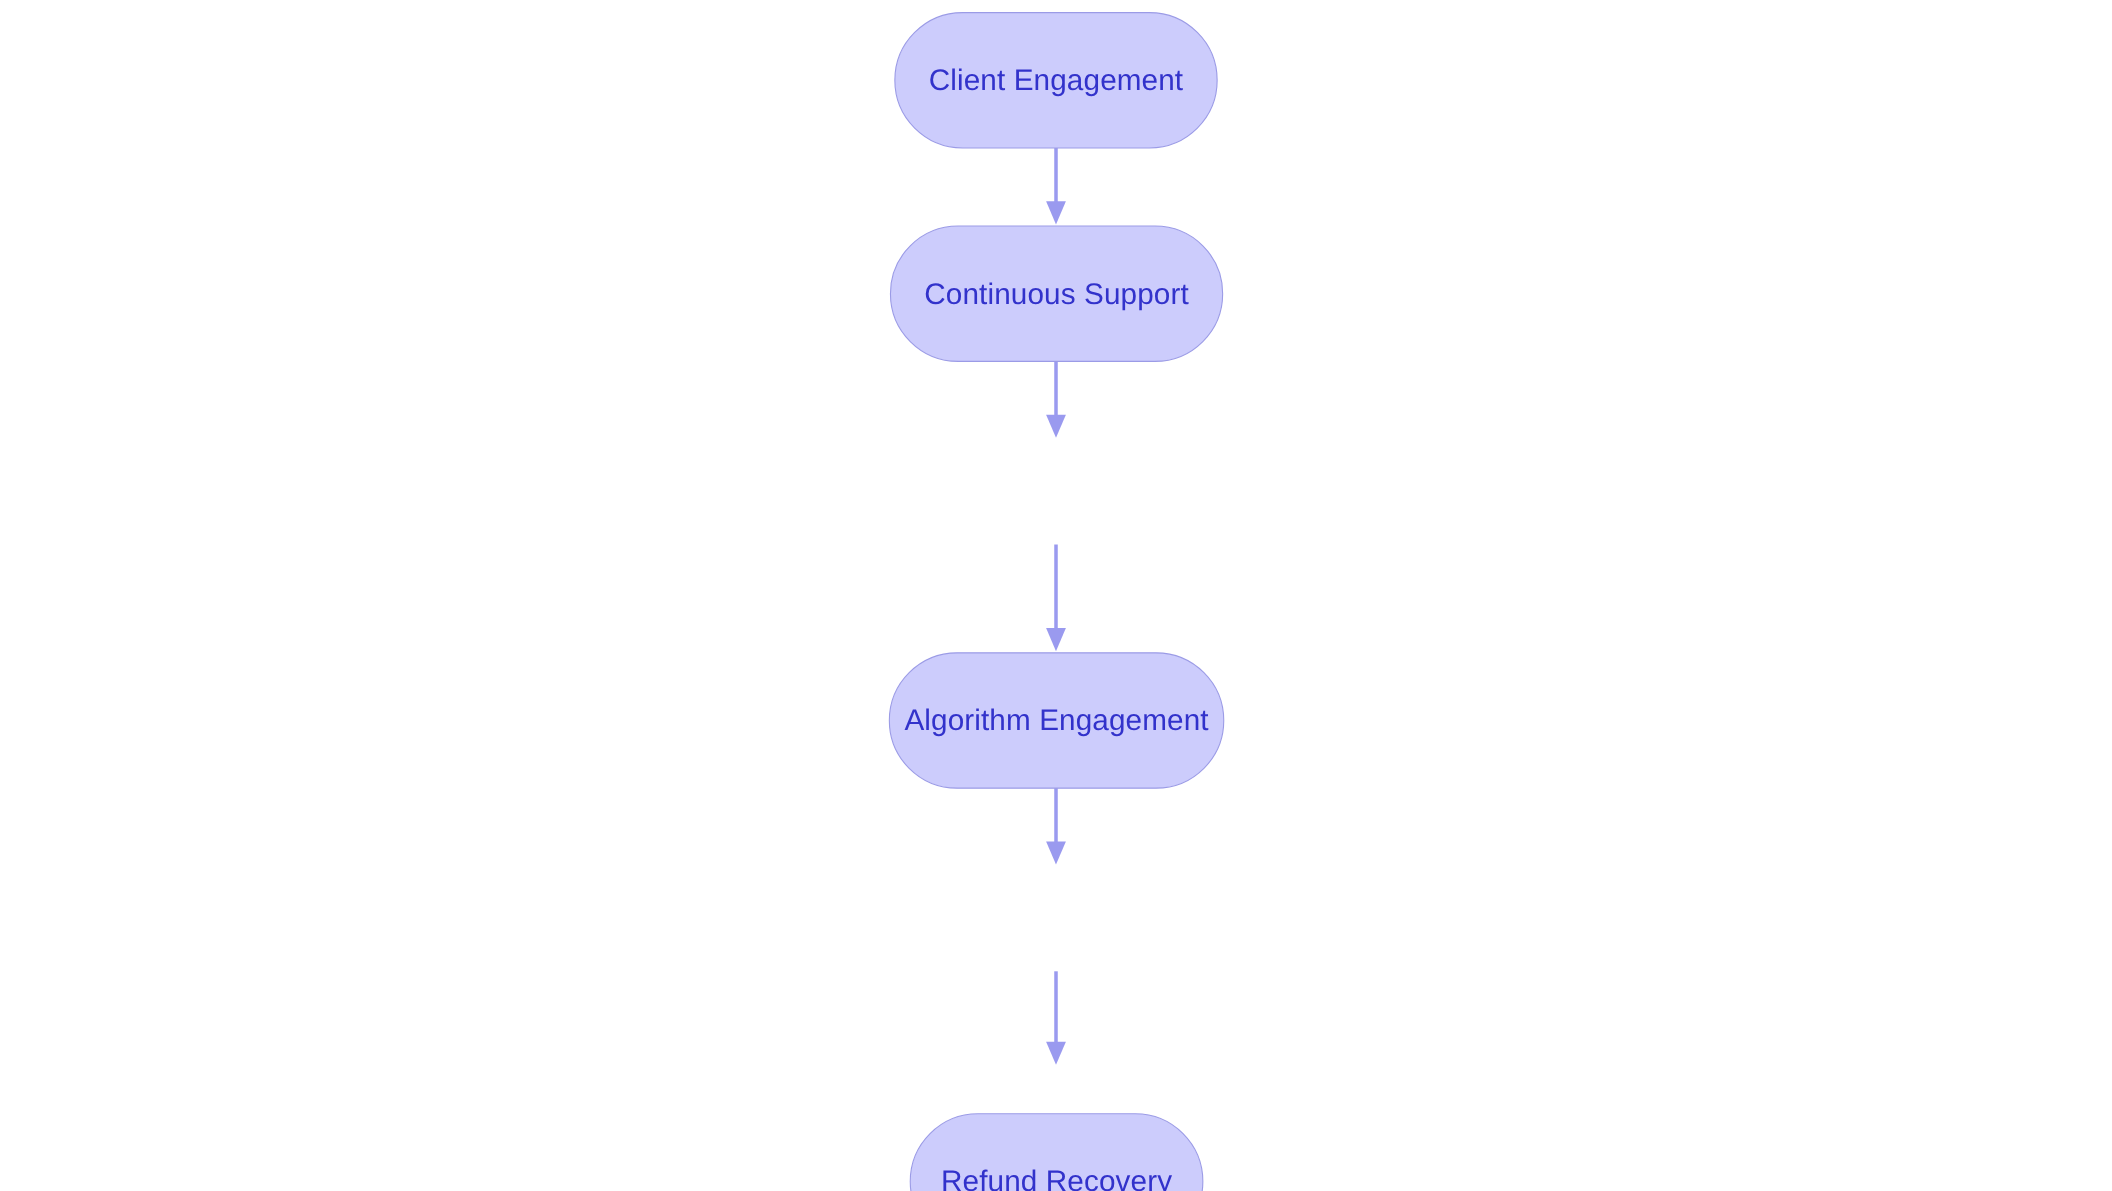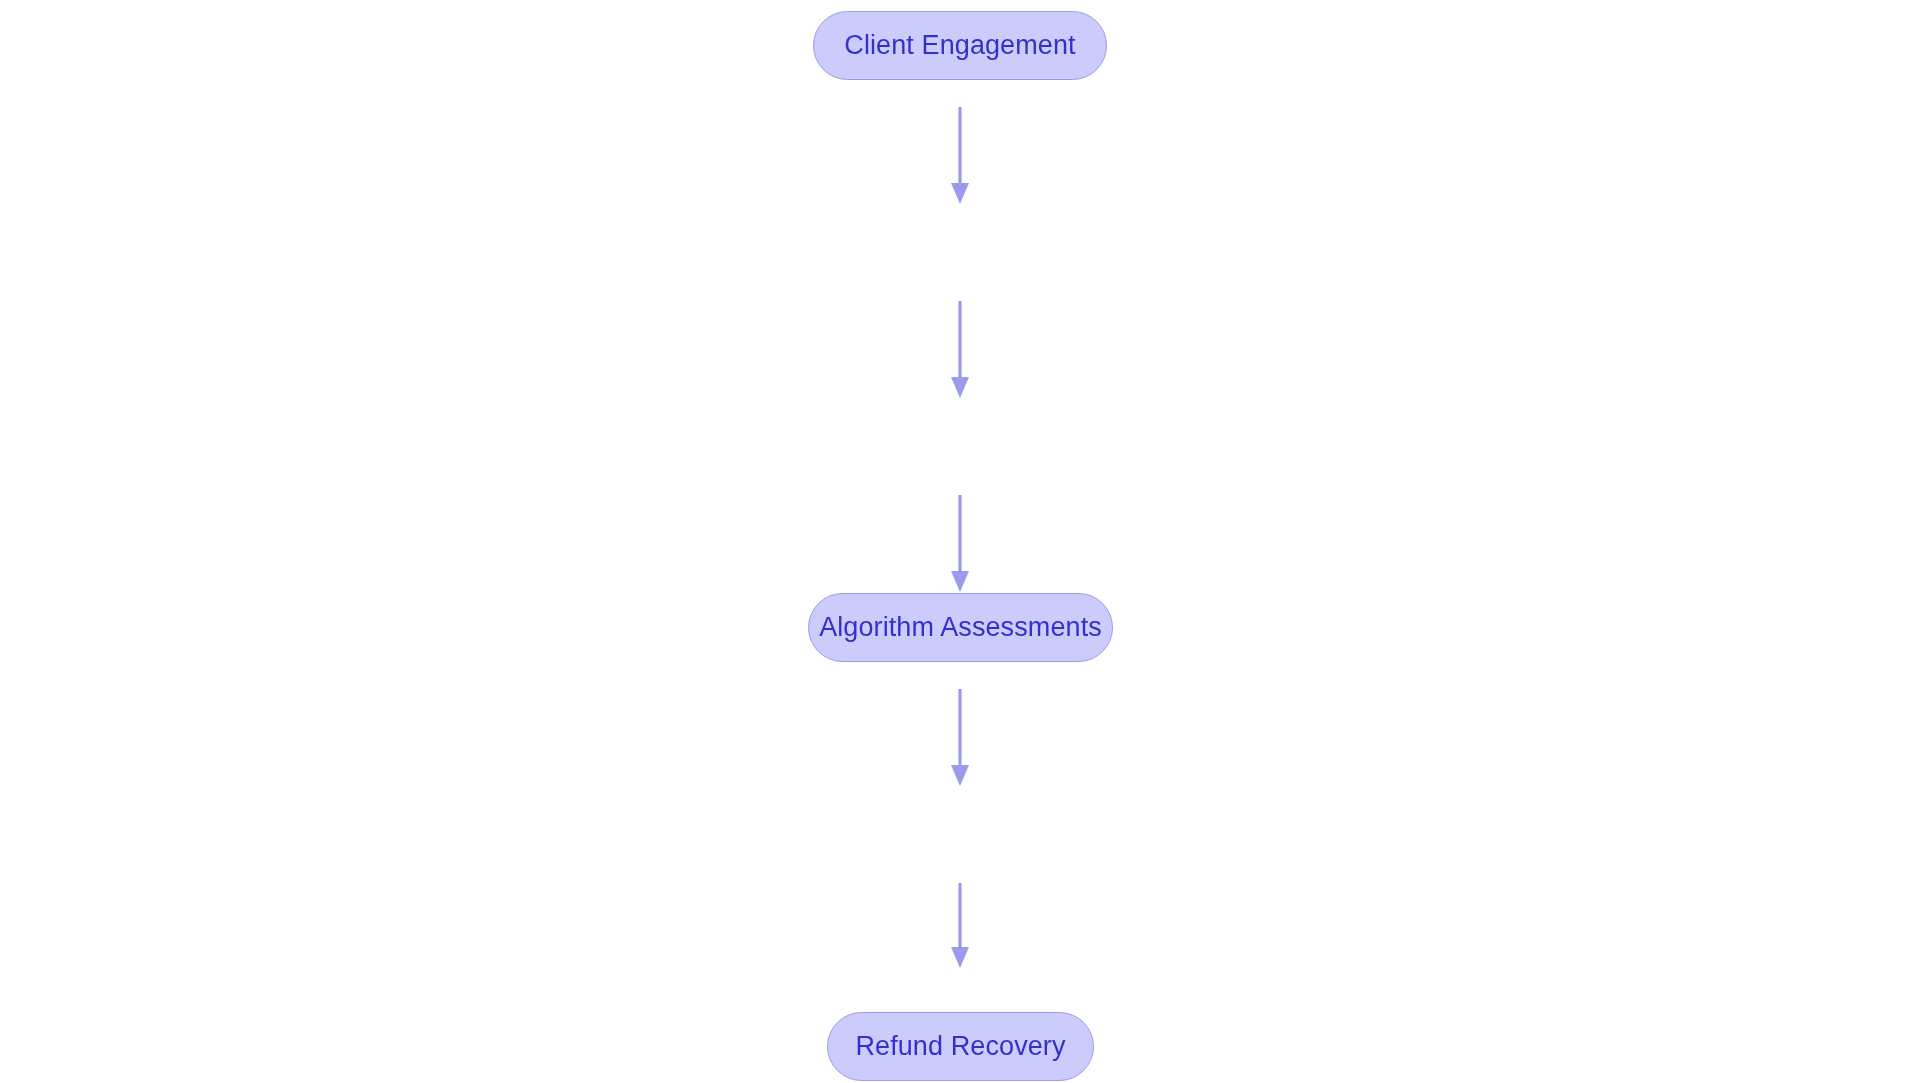--- a/index.html
+++ b/index.html
@@ -21,21 +21,21 @@
   }
 
   .flow-node {
     position: absolute;
     display: flex;
     align-items: center;
     justify-content: center;
     background: #ccccfc;
     border: 1.6px solid #9b9be6;
     border-radius: 9999px;
-    height: 69px;
+    height: 124px;
     z-index: 2;
   }
 
   .flow-node-label {
     color: #3232cb;
     font-size: 27px;
     font-family: "Liberation Sans", sans-serif;
     font-weight: 400;
     letter-spacing: 0.1px;
     white-space: nowrap;
@@ -72,38 +72,41 @@
     <span class="flow-node-label">Client Engagement</span>
   </div>
 
   <div class="flow-connector" id="conn-0">
     <svg width="20" height="98" viewBox="0 0 20 98" xmlns="http://www.w3.org/2000/svg">
       <line x1="10" y1="0" x2="10" y2="80" stroke="#9a9aef" stroke-width="3.2"></line>
       <polygon points="10,97 1,76 19,76" fill="#9a9aef"></polygon>
     </svg>
   </div>
 
+  <div class="flow-node" id="node-1">
+    <span class="flow-node-label">Continuous Support</span>
+  </div>
 
   <div class="flow-connector" id="conn-1">
     <svg width="20" height="98" viewBox="0 0 20 98" xmlns="http://www.w3.org/2000/svg">
       <line x1="10" y1="0" x2="10" y2="80" stroke="#9a9aef" stroke-width="3.2"></line>
       <polygon points="10,97 1,76 19,76" fill="#9a9aef"></polygon>
     </svg>
   </div>
 
 
   <div class="flow-connector" id="conn-2">
     <svg width="20" height="98" viewBox="0 0 20 98" xmlns="http://www.w3.org/2000/svg">
       <line x1="10" y1="0" x2="10" y2="80" stroke="#9a9aef" stroke-width="3.2"></line>
       <polygon points="10,97 1,76 19,76" fill="#9a9aef"></polygon>
     </svg>
   </div>
 
   <div class="flow-node" id="node-3">
-    <span class="flow-node-label">Algorithm Assessments</span>
+    <span class="flow-node-label">Algorithm Engagement</span>
   </div>
 
   <div class="flow-connector" id="conn-3">
     <svg width="20" height="98" viewBox="0 0 20 98" xmlns="http://www.w3.org/2000/svg">
       <line x1="10" y1="0" x2="10" y2="80" stroke="#9a9aef" stroke-width="3.2"></line>
       <polygon points="10,97 1,76 19,76" fill="#9a9aef"></polygon>
     </svg>
   </div>
 
 

